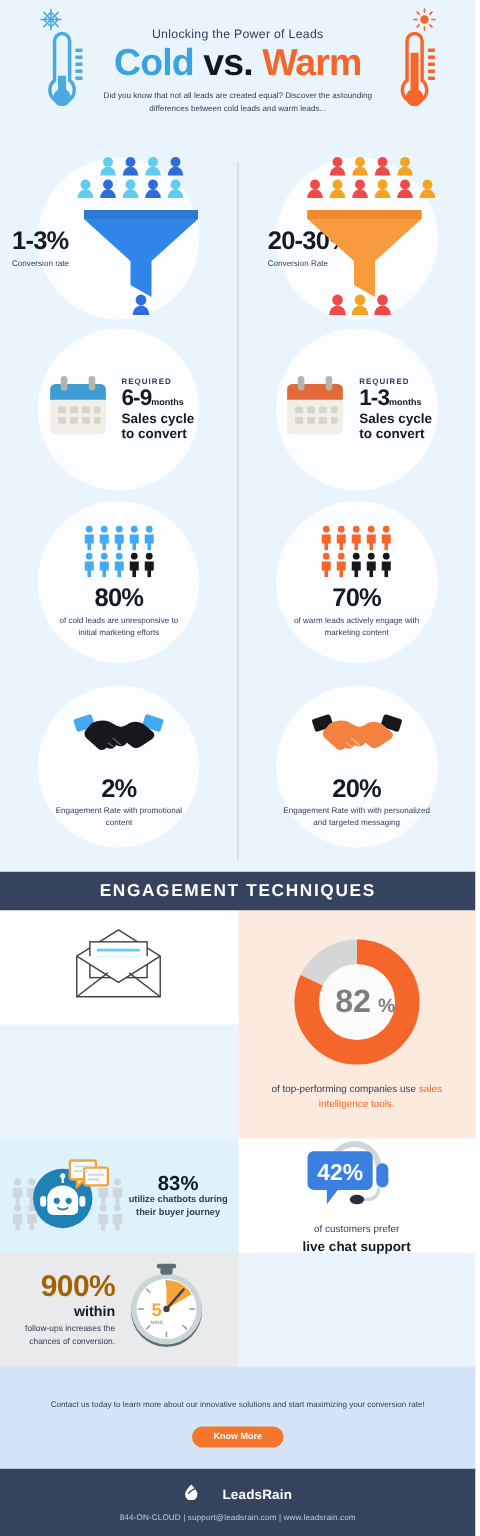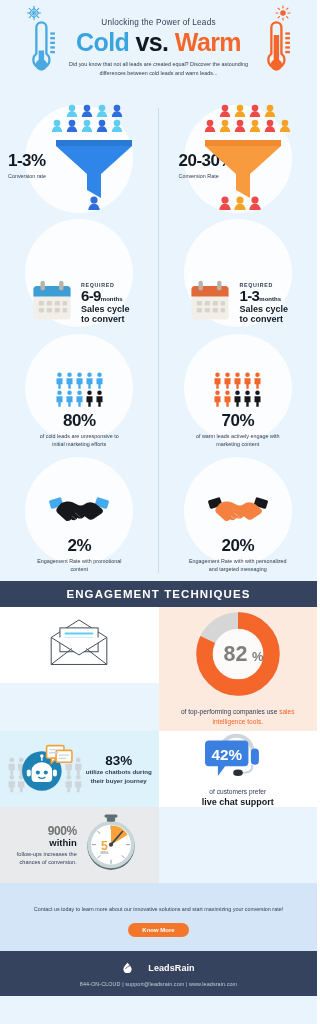--- a/index.html
+++ b/index.html
@@ -21,21 +21,21 @@
   .bigtitle { font-size: 25px; font-weight: 800; letter-spacing: -.6px; margin-top: 3px; line-height: 1; }
   .bigtitle .cold { color: #3aa3e0; }
   .bigtitle .vs { color: #111820; }
   .bigtitle .warm { color: #f4662a; }
   .subhead { font-size: 5.4px; color: #2e3d55; margin-top: 5px; line-height: 1.65; }
 
   
   .compare { position: relative; background: #eaf4fc; padding-bottom: 8px; }
   .divider { position: absolute; left: 158px; top: 8px; bottom: 8px; width: 1px; background: #c9dcec; }
   .row { display: flex; width: 100%; }
-  .cell { width: 50%; position: relative; display: flex; align-items: flex-end; justify-content: center; }
+  .cell { width: 50%; position: relative; display: flex; align-items: center; justify-content: center; }
   .blob { position: absolute; left: 50%; top: 50%; transform: translate(-50%,-50%);
           width: 108px; height: 108px; border-radius: 50%; background: #fcfdff; }
   .cell-inner { position: relative; z-index: 2; display: flex; align-items: center; justify-content: center; }
 
   .stat-num { font-size: 17px; font-weight: 800; color: #121a24; letter-spacing: -.5px; line-height: 1; }
   .stat-cap { font-size: 5.4px; color: #2e3d55; margin-top: 3px; line-height: 1.5; }
 
   
   .funnel-wrap { position: relative; width: 150px; height: 118px; }
   .funnel-left-text { position: absolute; left: 8px; top: 52px; text-align: left; }
@@ -58,21 +58,21 @@
 
   
   .eng-band { background: #35435f; text-align: center; padding: 7px 0 7px; }
   .eng-band h2 { color: #ffffff; font-size: 11.5px; font-weight: 800; letter-spacing: 1.1px; }
   .eng-grid { display: flex; flex-wrap: wrap; }
   .eg { width: 50%; height: 76px; display: flex; align-items: center; justify-content: center; position: relative; }
   .eg.white { background: #ffffff; }
   .eg.peach { background: #fdeade; }
   .eg.sky   { background: #ddf2fb; }
   .eg.grey  { background: #e9eaeb; }
-  .eg-tall  { height: 124px; flex-direction: column; }
+  .eg-tall  { height: 152px; flex-direction: column; }
 
   .mail-row { display: flex; align-items: center; gap: 4px; padding: 0 5px; }
   .mail-text { text-align: center; }
   .t-small { font-size: 6.4px; color: #2e3d55; line-height: 1.45; }
   .t-emails { color: #f4662a; font-weight: 700; }
   .t-big { font-size: 13.5px; font-weight: 800; color: #121a24; line-height: 1.1; }
   .t-bold { font-size: 8px; font-weight: 800; color: #121a24; }
 
   .donut-cap { font-size: 6.6px; color: #2e3d55; text-align: center; line-height: 1.5; margin-top: 6px; padding: 0 6px; }
   .donut-cap .hl { color: #f4662a; }
@@ -81,21 +81,21 @@
   .bot-text { text-align: center; }
   .b83 { font-size: 13.5px; font-weight: 800; color: #121a24; }
   .b83sub { font-size: 6.2px; color: #2e3d55; line-height: 1.45; font-weight: 600; }
 
   .chat-col { text-align: center; }
   .chat-cap { font-size: 6.6px; color: #2e3d55; line-height: 1.45; margin-top: 2px; }
   .chat-cap b { display: block; font-size: 9px; color: #121a24; }
 
   .clock-row { display: flex; align-items: center; gap: 3px; padding: 0 4px; }
   .clock-text { text-align: right; }
-  .c900 { font-size: 12px; font-weight: 800; color: #737373; letter-spacing: -.4px; }
+  .c900 { font-size: 20px; font-weight: 800; color: #a16207; letter-spacing: -.4px; }
   .cwithin { font-size: 9.5px; font-weight: 700; color: #121a24; margin-top: -1px; }
   .csub { font-size: 5.6px; color: #2e3d55; line-height: 1.5; margin-top: 2px; }
 
   
   .cta { background: #d3e5f7; text-align: center; padding: 16px 14px 14px; position: relative; overflow: hidden; }
   .cta h3 { font-size: 9.6px; font-weight: 800; color: #121a24; }
   .cta p { font-size: 5.4px; color: #2e3d55; line-height: 1.7; margin-top: 6px; }
   .cta-btn { display: inline-block; margin-top: 9px; background: #f4762a; color: #fff;
              font-size: 6px; font-weight: 700; padding: 4px 14px; border-radius: 20px; border: 0; }
 

